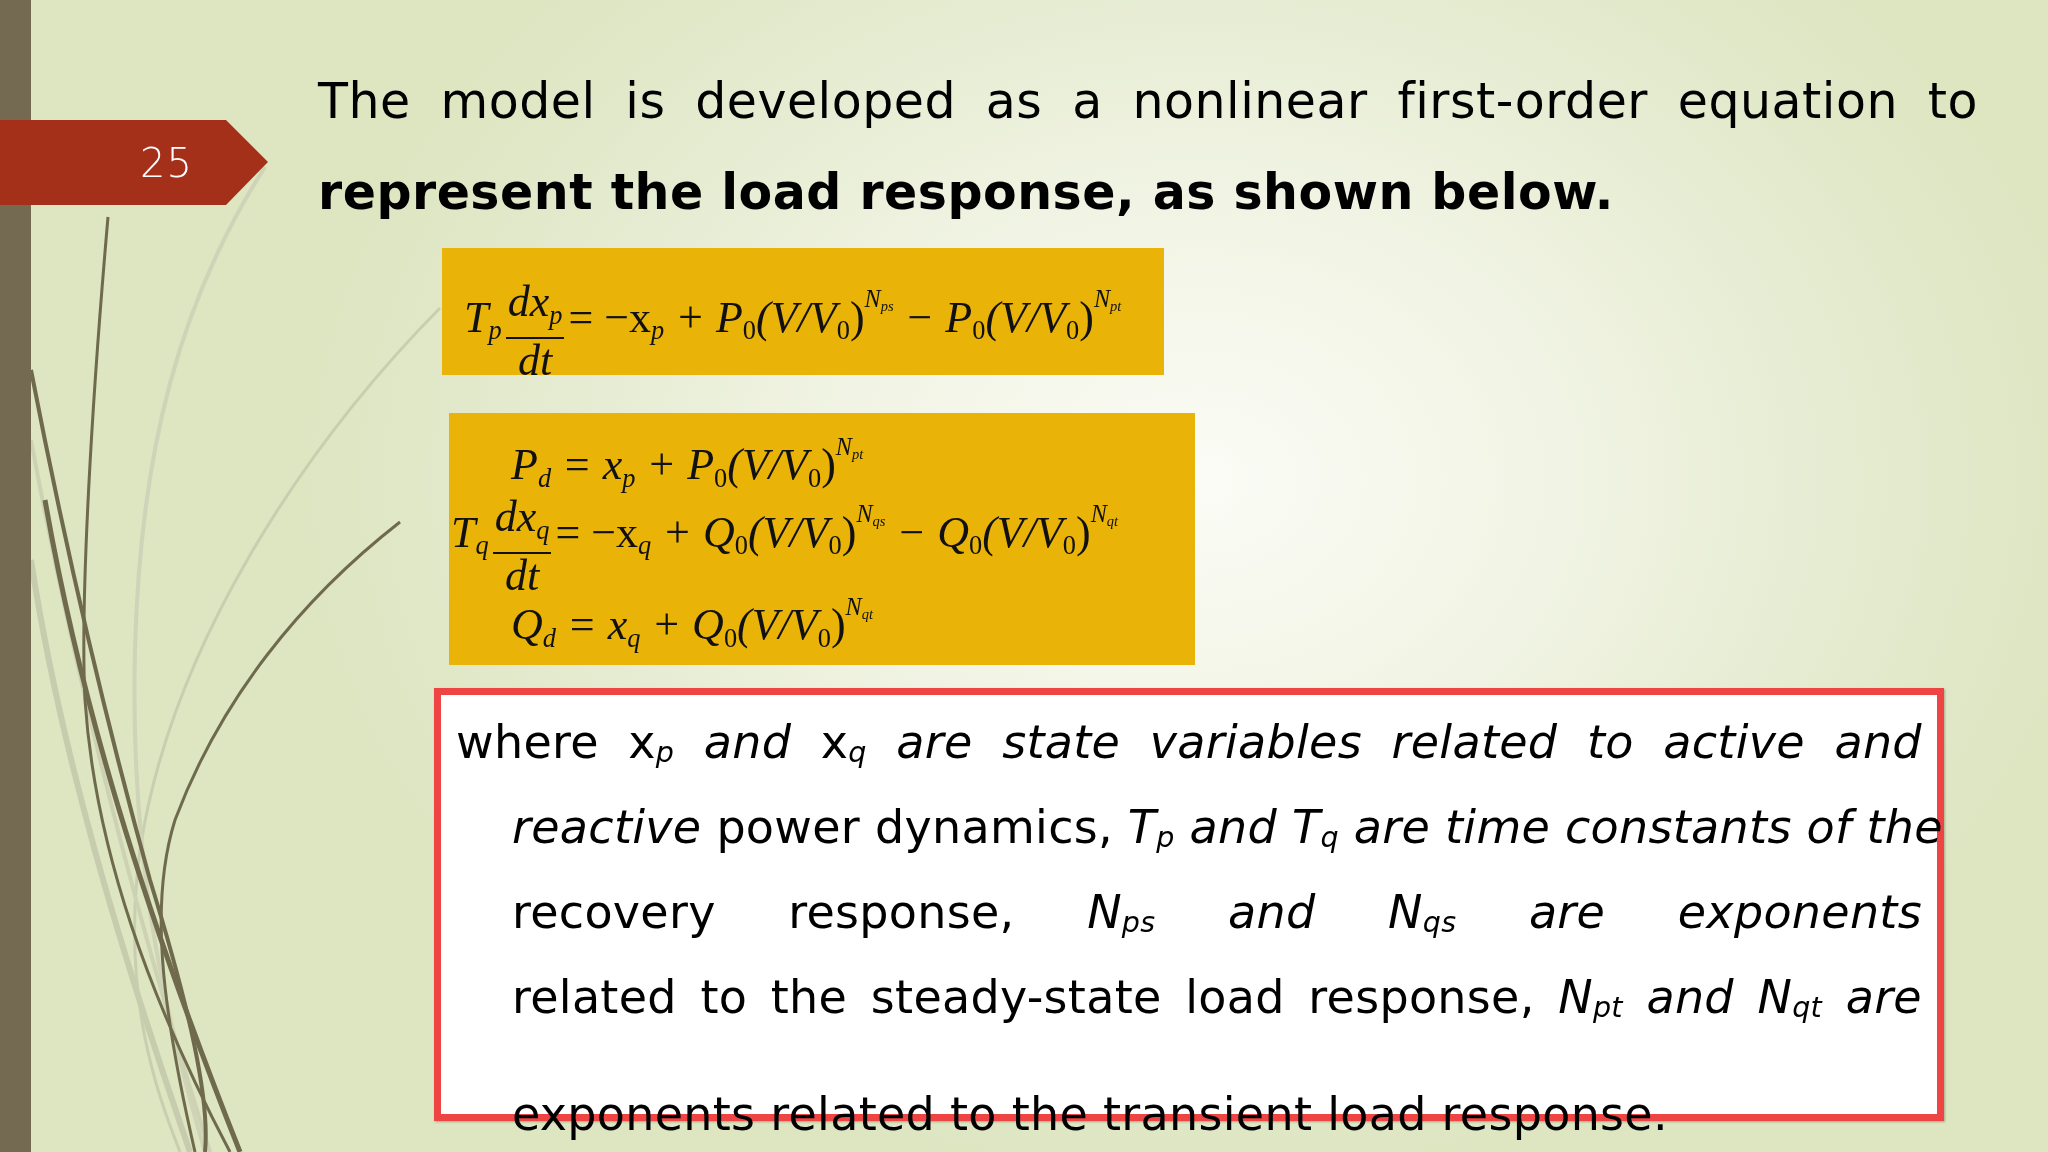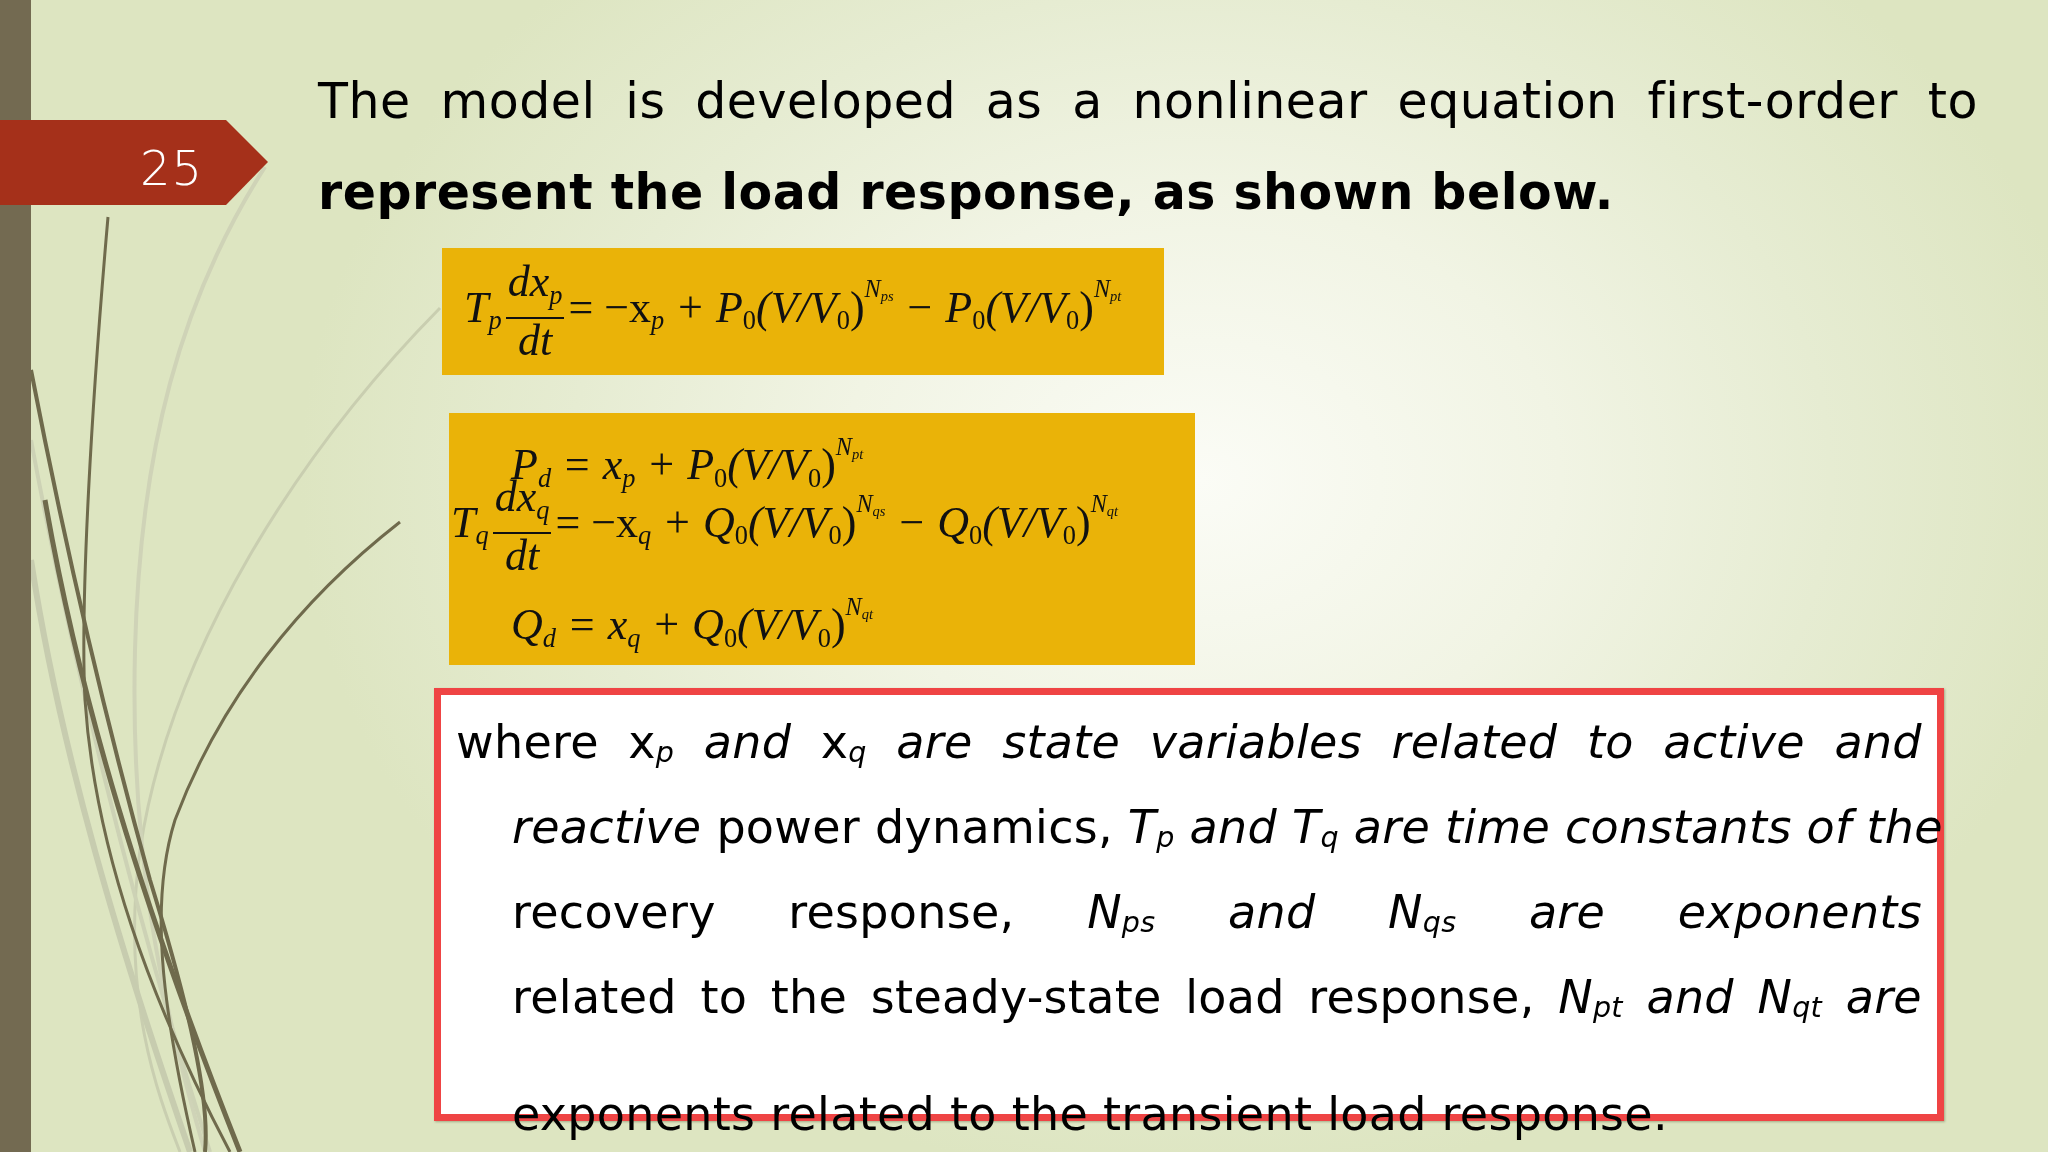--- a/index.html
+++ b/index.html
@@ -5,35 +5,35 @@
   html, body { margin:0; padding:0; }
   body { width:2048px; height:1152px; overflow:hidden; position:relative;
     font-family:"DejaVu Sans","Liberation Sans",sans-serif; color:#000;
     background: radial-gradient(ellipse 900px 700px at 1200px 480px, #fbfcf6 0%, #f1f4e4 40%, #e6ecd2 70%, #dde5c1 100%);
   }
   .slide { position:absolute; inset:0; }
   .left-bar { position:absolute; left:0; top:0; width:31px; height:1152px; background:#736a51; }
   .curves { position:absolute; left:0; top:0; width:2048px; height:1152px; pointer-events:none; }
   .slide-number-tag { position:absolute; left:0; top:120px; height:85px; width:268px; }
   .slide-number-tag svg { position:absolute; left:0; top:0; }
-  .slide-number { position:absolute; left:140px; top:140px; width:80px; font-size:48px; color:#fff; font-family:"DejaVu Sans",sans-serif; font-weight:300; letter-spacing:1px; }
+  .slide-number { position:absolute; left:140px; top:140px; width:80px; font-size:40px; color:#fff; font-family:"DejaVu Sans",sans-serif; font-weight:300; letter-spacing:1px; }
 
   .intro { position:absolute; left:318px; top:56px; width:1660px; font-size:49px; line-height:91px; letter-spacing:0.5px; }
   .intro .line1 { display:flex; justify-content:space-between; }
   .intro .line2 { display:block;font-weight:bold; }
 
   .eq-box { position:absolute; background:#eab308; font-family:"Liberation Serif","DejaVu Serif",serif; font-style:italic; color:#111; }
   .eq-box-1 { left:442px; top:248px; width:722px; height:127px; }
   .eq-box-2 { left:449px; top:413px; width:746px; height:252px; }
   .eq { position:absolute; white-space:nowrap; font-size:44px; }
   .eq sub { font-size:0.6em; vertical-align:-0.3em; }
   .eq sup { font-size:0.55em; vertical-align:1.0em; }
   .eq .up { font-style:normal; }
   .frac { display:inline-block; vertical-align:middle; text-align:center; margin:0 4px; }
-  .frac .num { display:block; border-bottom:2px solid #111; padding:0 2px; line-height:44px; }
+  .frac .num { display:block; border-bottom:2px solid #111; padding:0 2px; line-height:44px;margin-top:20px; }
   .frac .den { display:block; line-height:44px; }
 
   .desc-box { position:absolute; left:434px; top:688px; width:1496px; height:419px; background:#fff;
     border:7px solid #ef4444; box-shadow:1px 1px 2px rgba(80,90,50,0.4); }
   .desc-line { position:absolute; white-space:nowrap; font-size:46px; letter-spacing:0.3px; }
   .desc-line.justify { display:flex; justify-content:space-between; }
   .it { font-style:italic; }
   .sub-s { font-size:0.62em; vertical-align:-0.15em; }
 </style>
 </head>
@@ -65,22 +65,22 @@
 
   <div class="intro">
     <div class="line1">
       <span>The</span>
       <span>model</span>
       <span>is</span>
       <span>developed</span>
       <span>as</span>
       <span>a</span>
       <span>nonlinear</span>
+      <span>first-order</span>
       <span>equation</span>
-      <span>first-order</span>
       <span>to</span>
     </div>
     <span class="line2">represent the load response, as shown below.</span>
   </div>
 
   <div class="eq-box eq-box-1">
     <div class="eq" style="left:22px; top:12px;">
       <span>T</span><sub>p</sub><span class="frac"><span class="num"><span>dx</span><sub>p</sub></span><span class="den">dt</span></span><span class="up">= −x</span><sub>p</sub><span> + P</span><sub class="up">0</sub><span>(V/V</span><sub class="up">0</sub><span class="up">)</span><sup><span>N</span><sub>ps</sub></sup><span> − P</span><sub class="up">0</sub><span>(V/V</span><sub class="up">0</sub><span class="up">)</span><sup><span>N</span><sub>pt</sub></sup>
     </div>
   </div>

